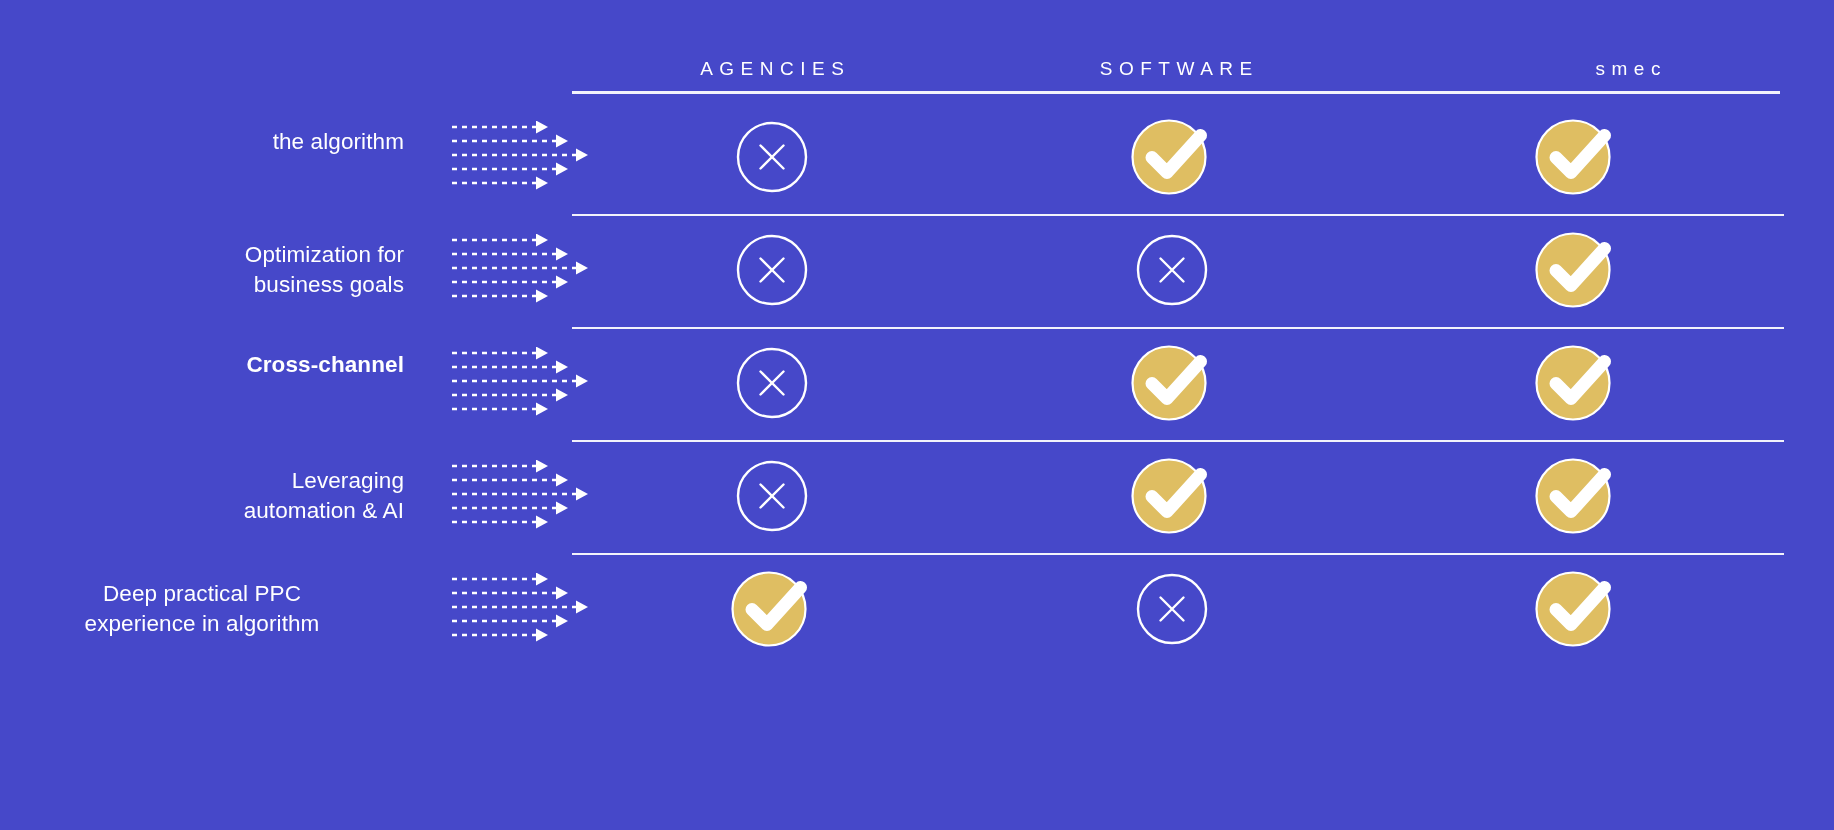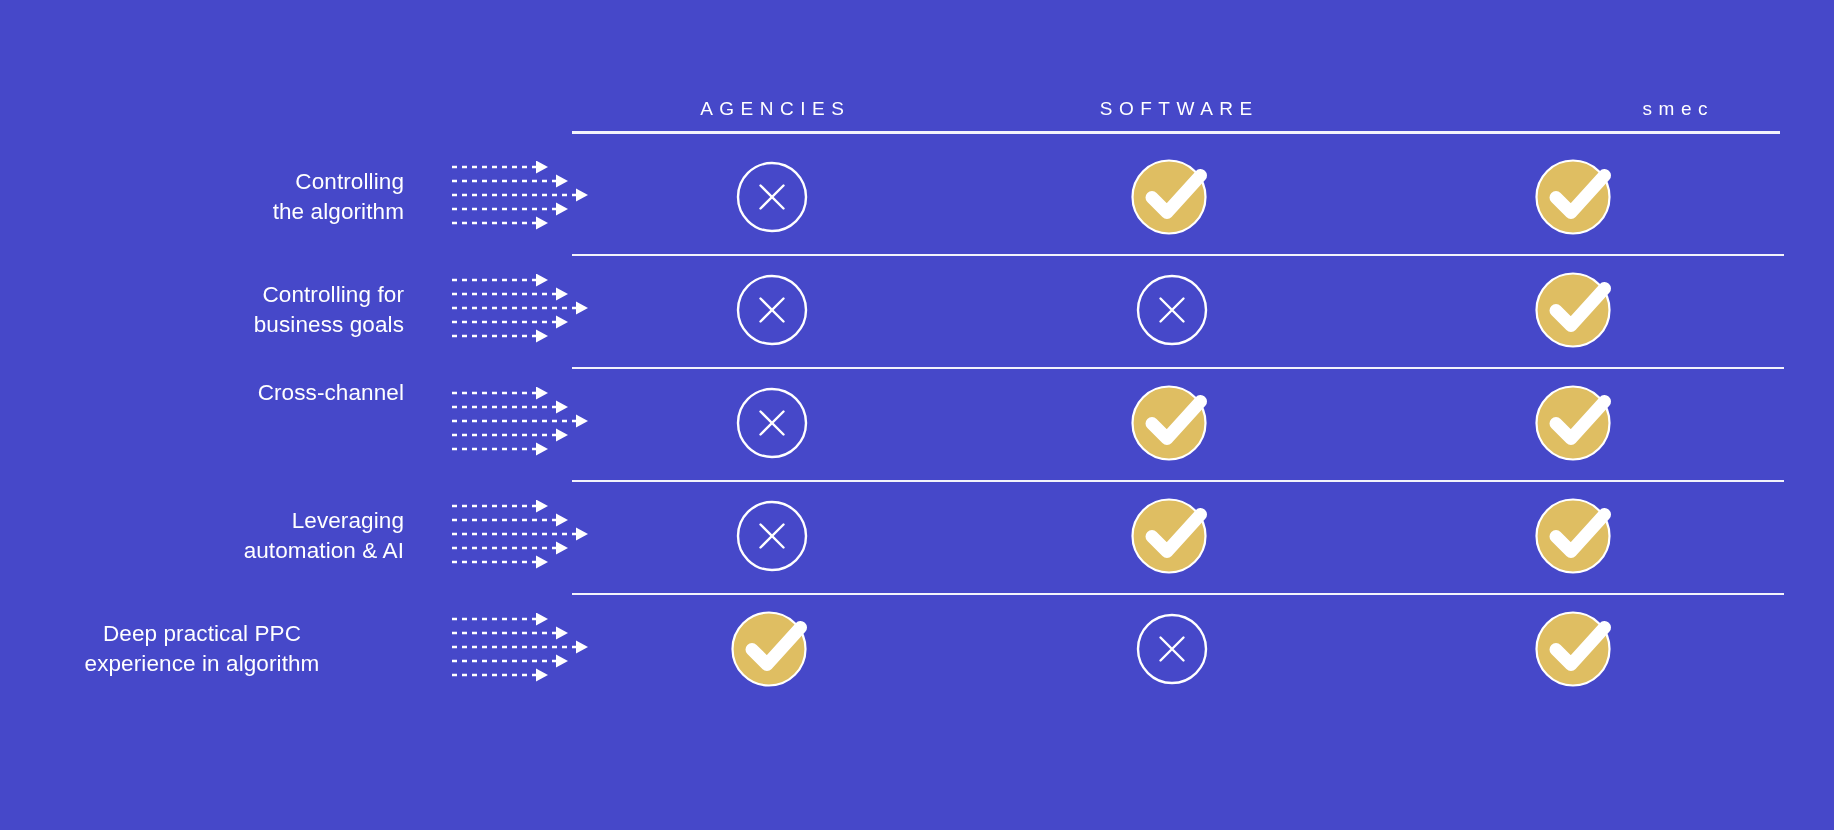--- a/index.html
+++ b/index.html
@@ -13,21 +13,20 @@
     background: #4648c9;
     font-family: "Liberation Sans", sans-serif;
     overflow: hidden;
     position: relative;
     -webkit-font-smoothing: antialiased;
   }
 
   .board {
     position: absolute;
     inset: 0;
-    margin-top: 40px;
   }
 
   
   .head-row {
     position: absolute;
     left: 0;
     top: 46px;
     width: 1834px;
     height: 46px;
   }
@@ -39,21 +38,21 @@
     text-align: center;
     color: #ffffff;
     font-size: 19px;
     font-weight: 400;
     letter-spacing: 6.5px;
     text-indent: 6.5px;
     white-space: nowrap;
   }
   .col-head.c0 { left: 572px;  width: 400px; }
   .col-head.c1 { left: 976px;  width: 400px; }
-  .col-head.c2 { left: 1306px; width: 408px; text-align: right; }
+  .col-head.c2 { left: 1424px; width: 408px; }
 
   .head-rule {
     position: absolute;
     left: 572px;
     top: 91px;
     width: 1208px;
     height: 3px;
     background: #f2f2fb;
   }
 
@@ -119,28 +118,27 @@
 
   <div class="head-row">
     <div class="col-head c0">AGENCIES</div>
     <div class="col-head c1">SOFTWARE</div>
     <div class="col-head c2">smec</div>
   </div>
   <div class="head-rule"></div>
 
   <div class="labels" id="label-col">
       <div class="row-label" style="top: 127px;">
-        <span class="ln">Controlling</span>
         <span class="ln">the algorithm</span>
       </div>
       <div class="row-label" style="top: 240px;">
-        <span class="ln">Controlling for</span>
+        <span class="ln">Optimization for</span>
         <span class="ln">business goals</span>
       </div>
-      <div class="row-label" style="top: 338px;">
+      <div class="row-label" style="top: 350px; font-weight: bold;">
         <span class="ln">Cross-channel</span>
       </div>
       <div class="row-label" style="top: 466px;">
         <span class="ln">Leveraging</span>
         <span class="ln">automation &amp; AI</span>
       </div>
       <div class="row-label" style="top: 579px; text-align: center;">
         <span class="ln">Deep practical PPC</span>
         <span class="ln">experience in algorithm</span>
       </div>

